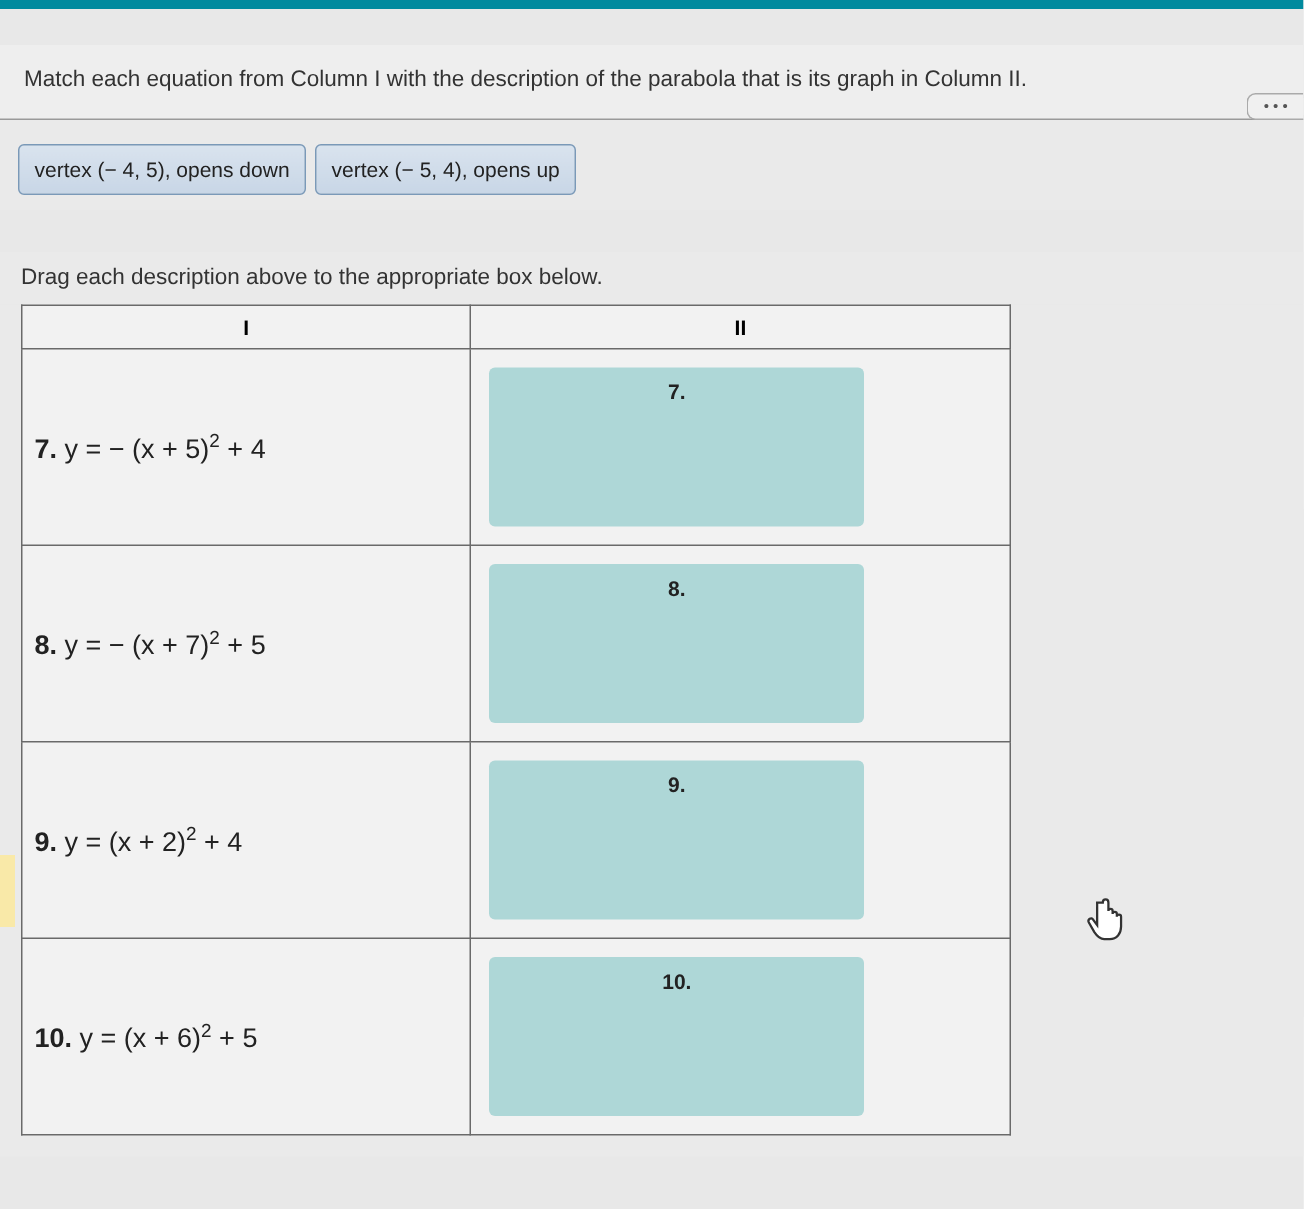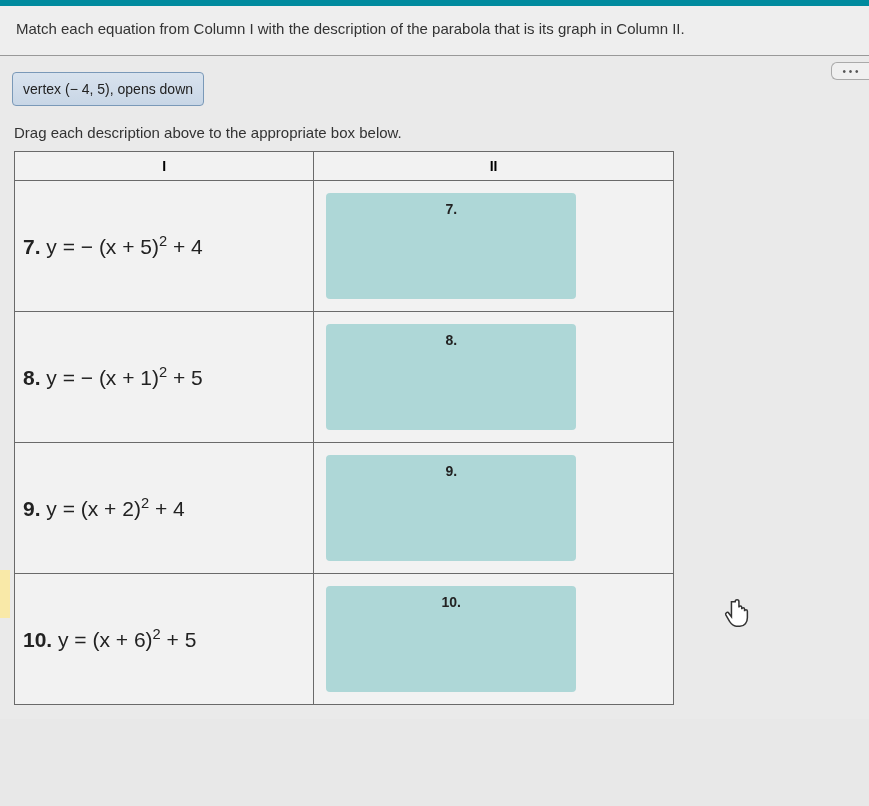--- a/index.html
+++ b/index.html
@@ -18,20 +18,21 @@
     .top-bar {
       height: 6px;
       background: #008a9e;
     }
     .instructions {
       padding: 14px 16px 18px;
       font-size: 15px;
       color: #333;
       border-bottom: 1px solid #999;
       background: #eee;
+      margin-top: 24px;
     }
     .more-btn {
       position: absolute;
       right: 0;
       top: 62px;
       width: 38px;
       height: 18px;
       background: #f0f0f0;
       border: 1px solid #aaa;
       border-right: none;
@@ -58,20 +59,21 @@
       font-size: 14px;
       color: #222;
       cursor: grab;
       white-space: nowrap;
     }
     .drag-instructions {
       padding: 8px 14px 10px;
       font-size: 15px;
       color: #333;
       background: #eaeaea;
+      margin-top: 28px;
     }
     .table-wrap {
       padding: 0 14px 14px;
       background: #eaeaea;
     }
     table {
       border-collapse: collapse;
       width: 660px;
       background: #f2f2f2;
     }
@@ -83,21 +85,21 @@
       text-align: center;
       padding: 6px;
       font-size: 14px;
       background: #f2f2f2;
     }
     td.col1 {
       width: 300px;
       padding: 0 8px;
       height: 130px;
       vertical-align: middle;
-      font-size: 21px;
+      font-size: 18px;
       color: #222;
     }
     td.col2 {
       width: 360px;
       padding: 12px;
       vertical-align: top;
     }
     .dropzone {
       background: #aed7d7;
       border-radius: 4px;
@@ -142,20 +144,21 @@
 <body>
 
 <div class="top-bar"></div>
 
 <div class="instructions">Match each equation from Column I with the description of the parabola that is its graph in Column II.</div>
 
 <div class="more-btn">• • •</div>
 
 <div class="chips-row">
   <div class="chip">vertex (− 4, 5), opens down</div>
+  <div class="chip">vertex (− 5, 4), opens up</div>
 </div>
 
 <div class="drag-instructions">Drag each description above to the appropriate box below.</div>
 
 <div class="yellow-tab"></div>
 
 <div class="table-wrap">
   <table>
     <thead>
       <tr>
@@ -169,21 +172,21 @@
           <span class="eq-num">7.</span><span> y = − (x + 5)</span><sup>2</sup><span> + 4</span>
         </td>
         <td class="col2">
           <div class="dropzone">
             <span class="dropzone-label">7.</span>
           </div>
         </td>
       </tr>
       <tr>
         <td class="col1">
-          <span class="eq-num">8.</span><span> y = − (x + 1)</span><sup>2</sup><span> + 5</span>
+          <span class="eq-num">8.</span><span> y = − (x + 7)</span><sup>2</sup><span> + 5</span>
         </td>
         <td class="col2">
           <div class="dropzone">
             <span class="dropzone-label">8.</span>
           </div>
         </td>
       </tr>
       <tr>
         <td class="col1">
           <span class="eq-num">9.</span><span> y = (x + 2)</span><sup>2</sup><span> + 4</span>

